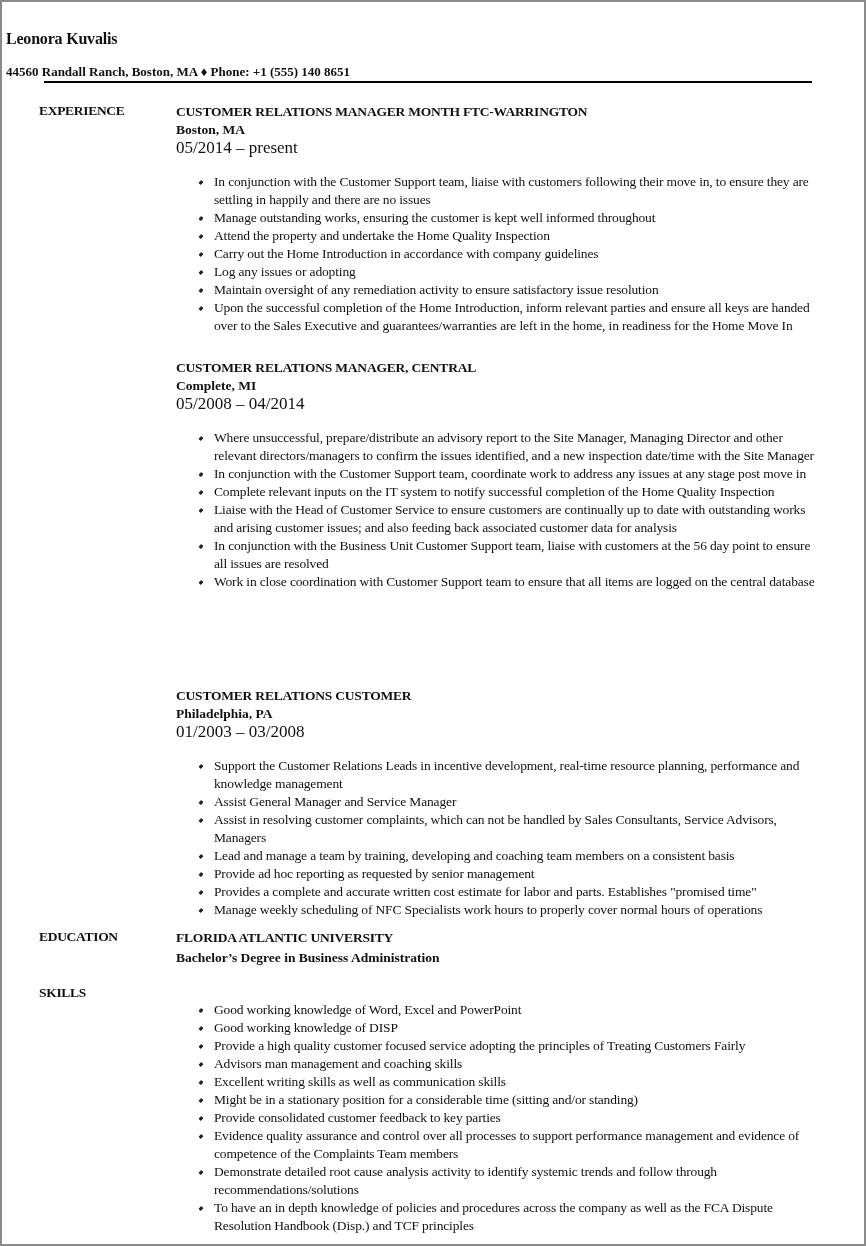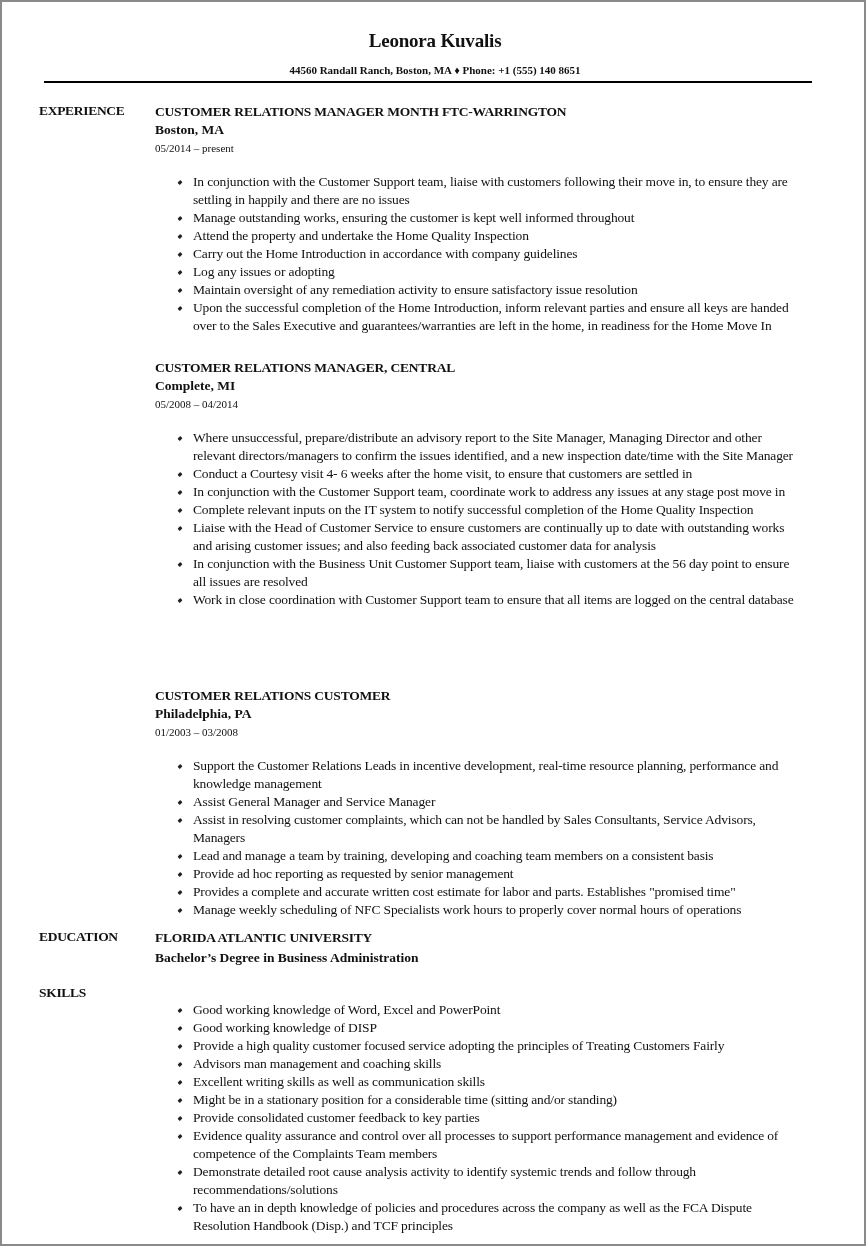--- a/index.html
+++ b/index.html
@@ -8,36 +8,36 @@
     position: relative;
     box-sizing: border-box;
     width: 866px; height: 1246px;
     border: 2px solid #8a8a8a;
     background: #ffffff;
     font-family: "Liberation Serif", "DejaVu Serif", serif;
     color: #111;
   }
   .name {
     position: absolute; left: 4px; right: 0; top: 28px;
-    text-align: center; font-weight: bold; font-size: 19px; letter-spacing: -0.2px;
+    text-align: left; font-weight: bold; font-size: 16px; letter-spacing: -0.2px;
   }
   .contact {
     position: absolute; left: 4px; right: 0; top: 62px;
-    text-align: center; font-weight: bold; font-size: 11px;
+    font-weight: bold; font-size: 13px;
   }
   .rule {
     position: absolute; left: 42px; width: 768px; top: 79px; height: 2px; background: #000;
   }
   .section-label {
     position: absolute; left: 37px; font-weight: bold; font-size: 13.5px; letter-spacing: -0.3px;
   }
-  .col { position: absolute; left: 153px; width: 660px; font-size: 13.5px; line-height: 18px; }
+  .col { position: absolute; left: 174px; width: 660px; font-size: 13.5px; line-height: 18px; }
   .job-title, .school { font-weight: bold; font-size: 13.5px; letter-spacing: -0.2px; }
   .location, .degree { font-weight: bold; font-size: 13.5px; }
-  .dates { font-size: 11px; }
+  .dates { font-size: 17px; }
   ul { margin: 16px; padding: 0 0 0 22px; list-style: none; }
   li { position: relative; font-size: 13.5px; line-height: 18px; letter-spacing: -0.15px; }
   li::before {
     content: ""; position: absolute; left: -15px; top: 7px;
     width: 4px; height: 5px; background: #222; transform: rotate(45deg) scale(0.8);
     border-radius: 1px;
   }
 </style>
 </head>
 <body>
@@ -63,21 +63,20 @@
       <li>Upon the successful completion of the Home Introduction, inform relevant parties and ensure all keys are handed over to the Sales Executive and guarantees/warranties are left in the home, in readiness for the Home Move In</li>
     </ul>
   </div>
 
   <div class="col" style="top:357px">
     <div class="job-title">CUSTOMER RELATIONS MANAGER, CENTRAL</div>
     <div class="location">Complete, MI</div>
     <div class="dates">05/2008 – 04/2014</div>
     <ul>
       <li>Where unsuccessful, prepare/distribute an advisory report to the Site Manager, Managing Director and other relevant directors/managers to confirm the issues identified, and a new inspection date/time with the Site Manager</li>
-      <li>Conduct a Courtesy visit 4- 6 weeks after the home visit, to ensure that customers are settled in</li>
       <li>In conjunction with the Customer Support team, coordinate work to address any issues at any stage post move in</li>
       <li>Complete relevant inputs on the IT system to notify successful completion of the Home Quality Inspection</li>
       <li>Liaise with the Head of Customer Service to ensure customers are continually up to date with outstanding works and arising customer issues; and also feeding back associated customer data for analysis</li>
       <li>In conjunction with the Business Unit Customer Support team, liaise with customers at the 56 day point to ensure all issues are resolved</li>
       <li>Work in close coordination with Customer Support team to ensure that all items are logged on the central database</li>
     </ul>
   </div>
 
   <div class="col" style="top:685px">
     <div class="job-title">CUSTOMER RELATIONS CUSTOMER</div>

